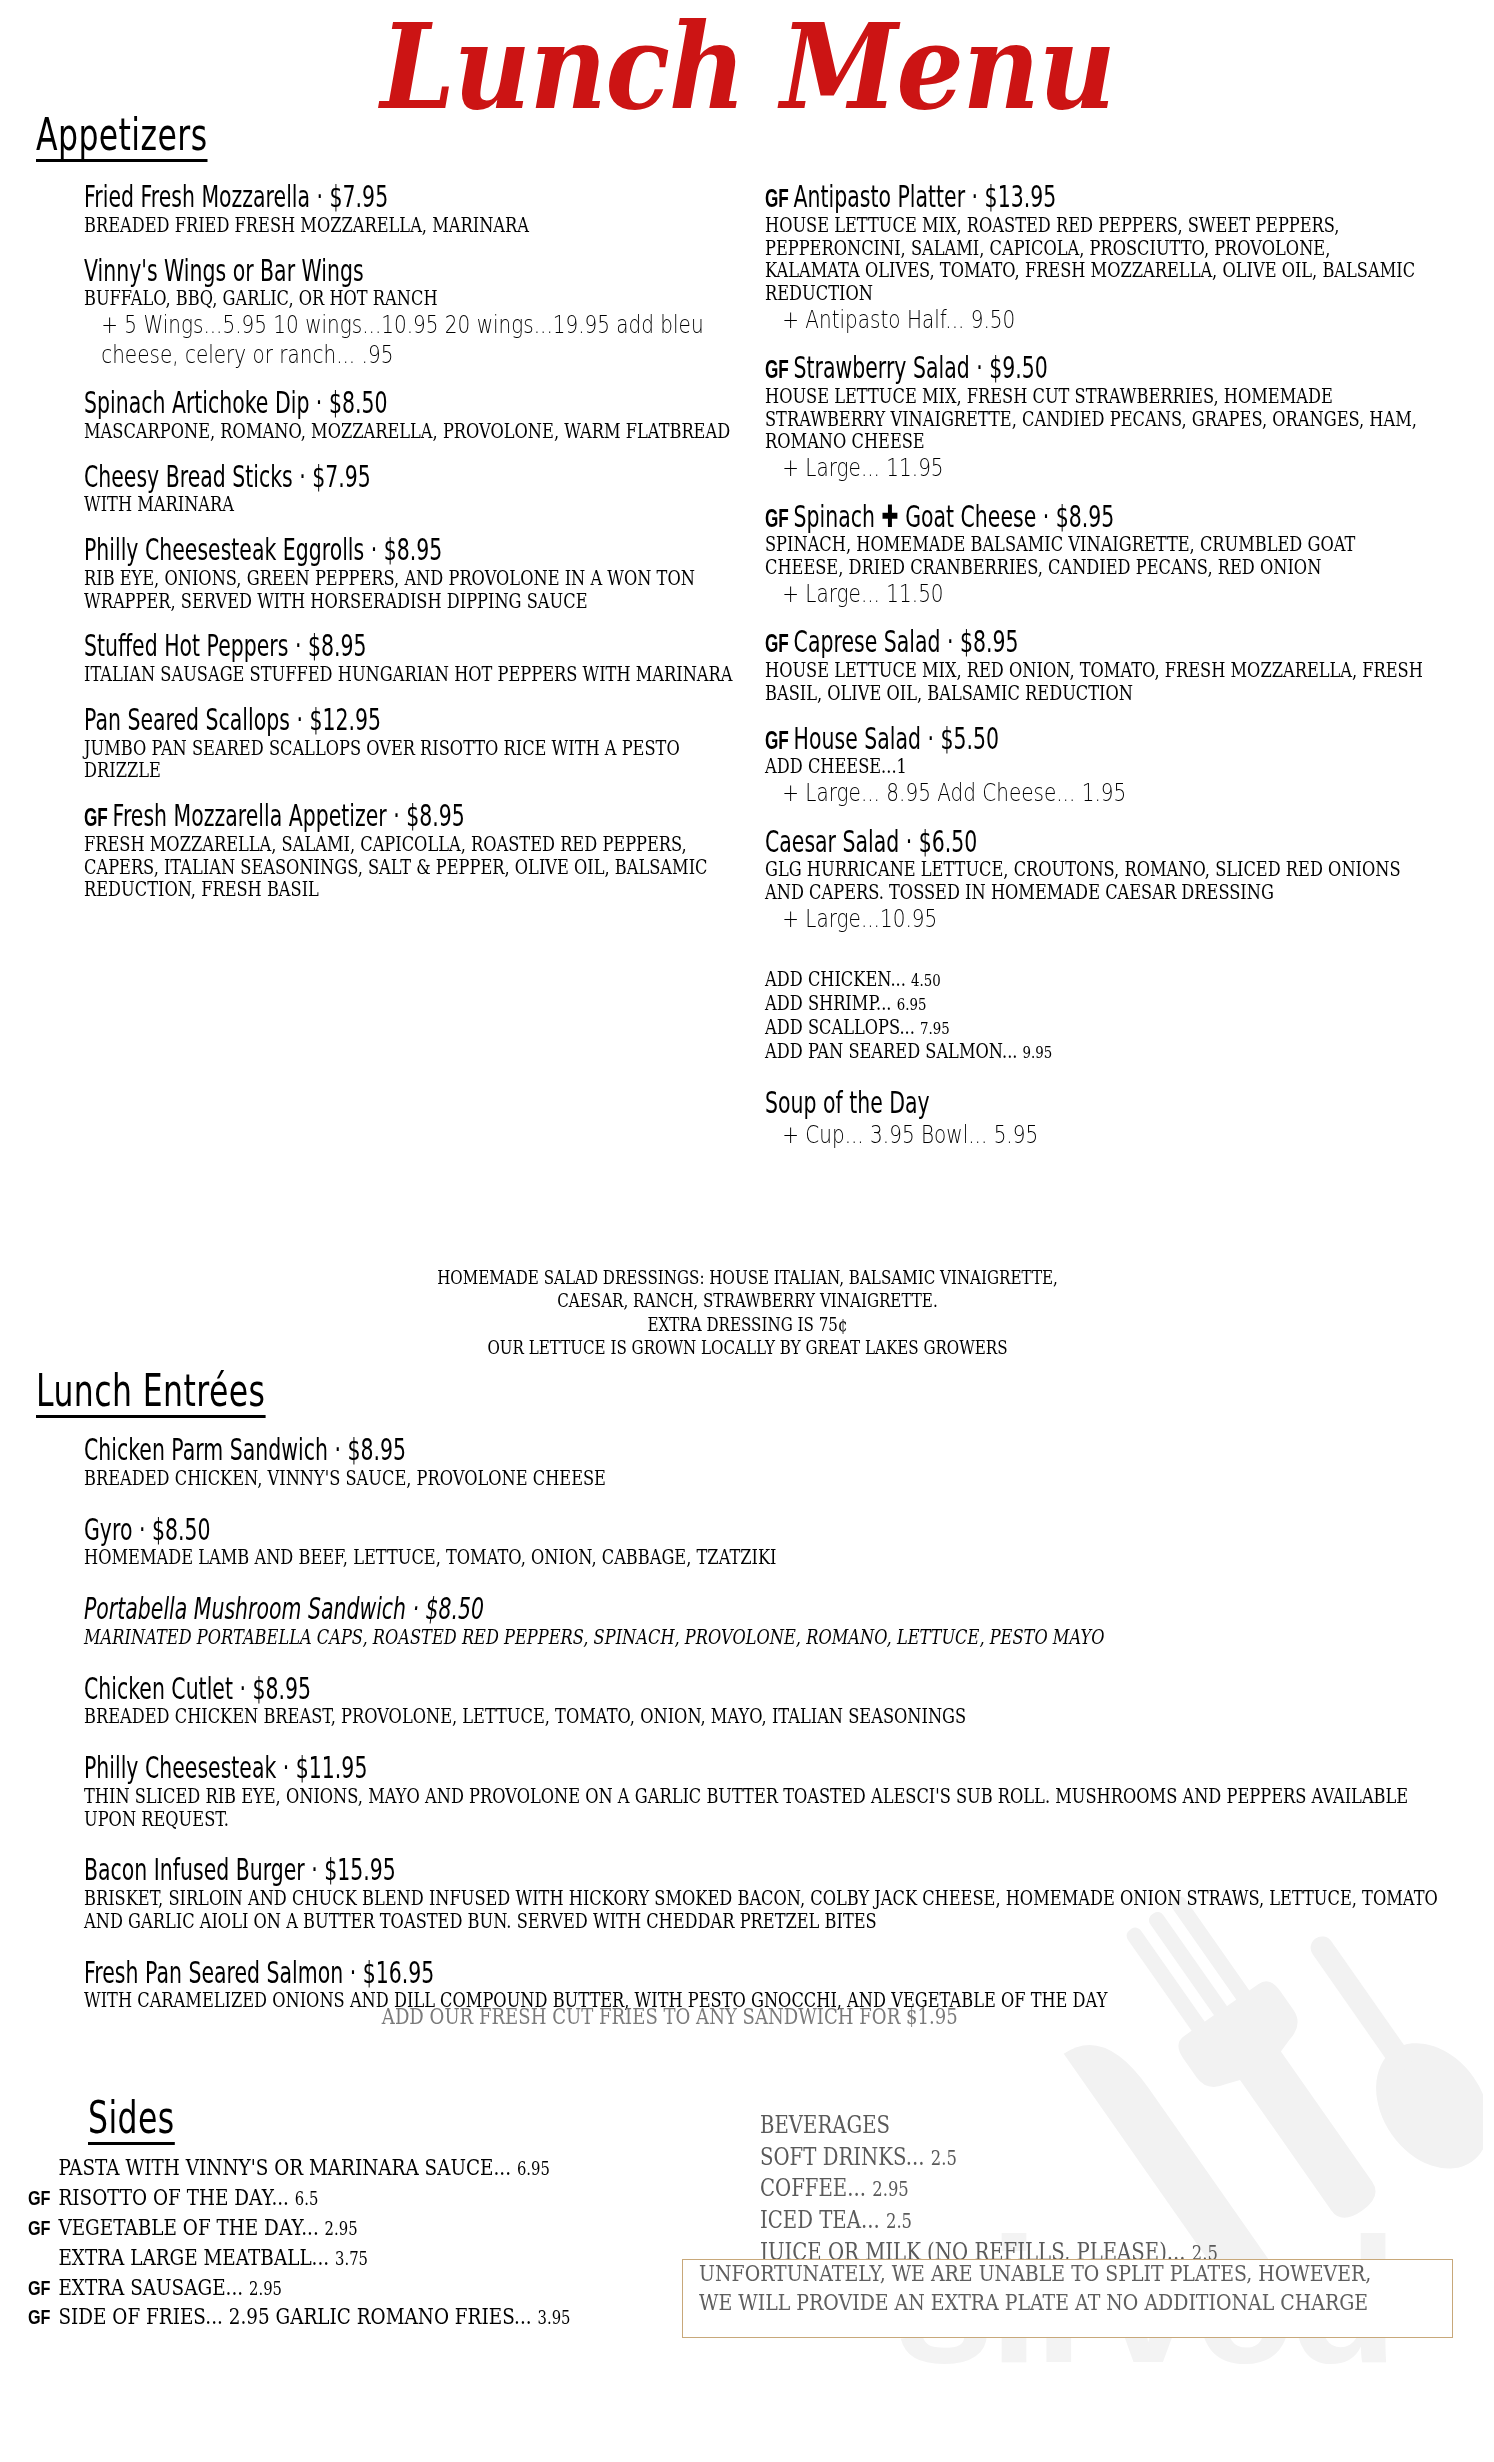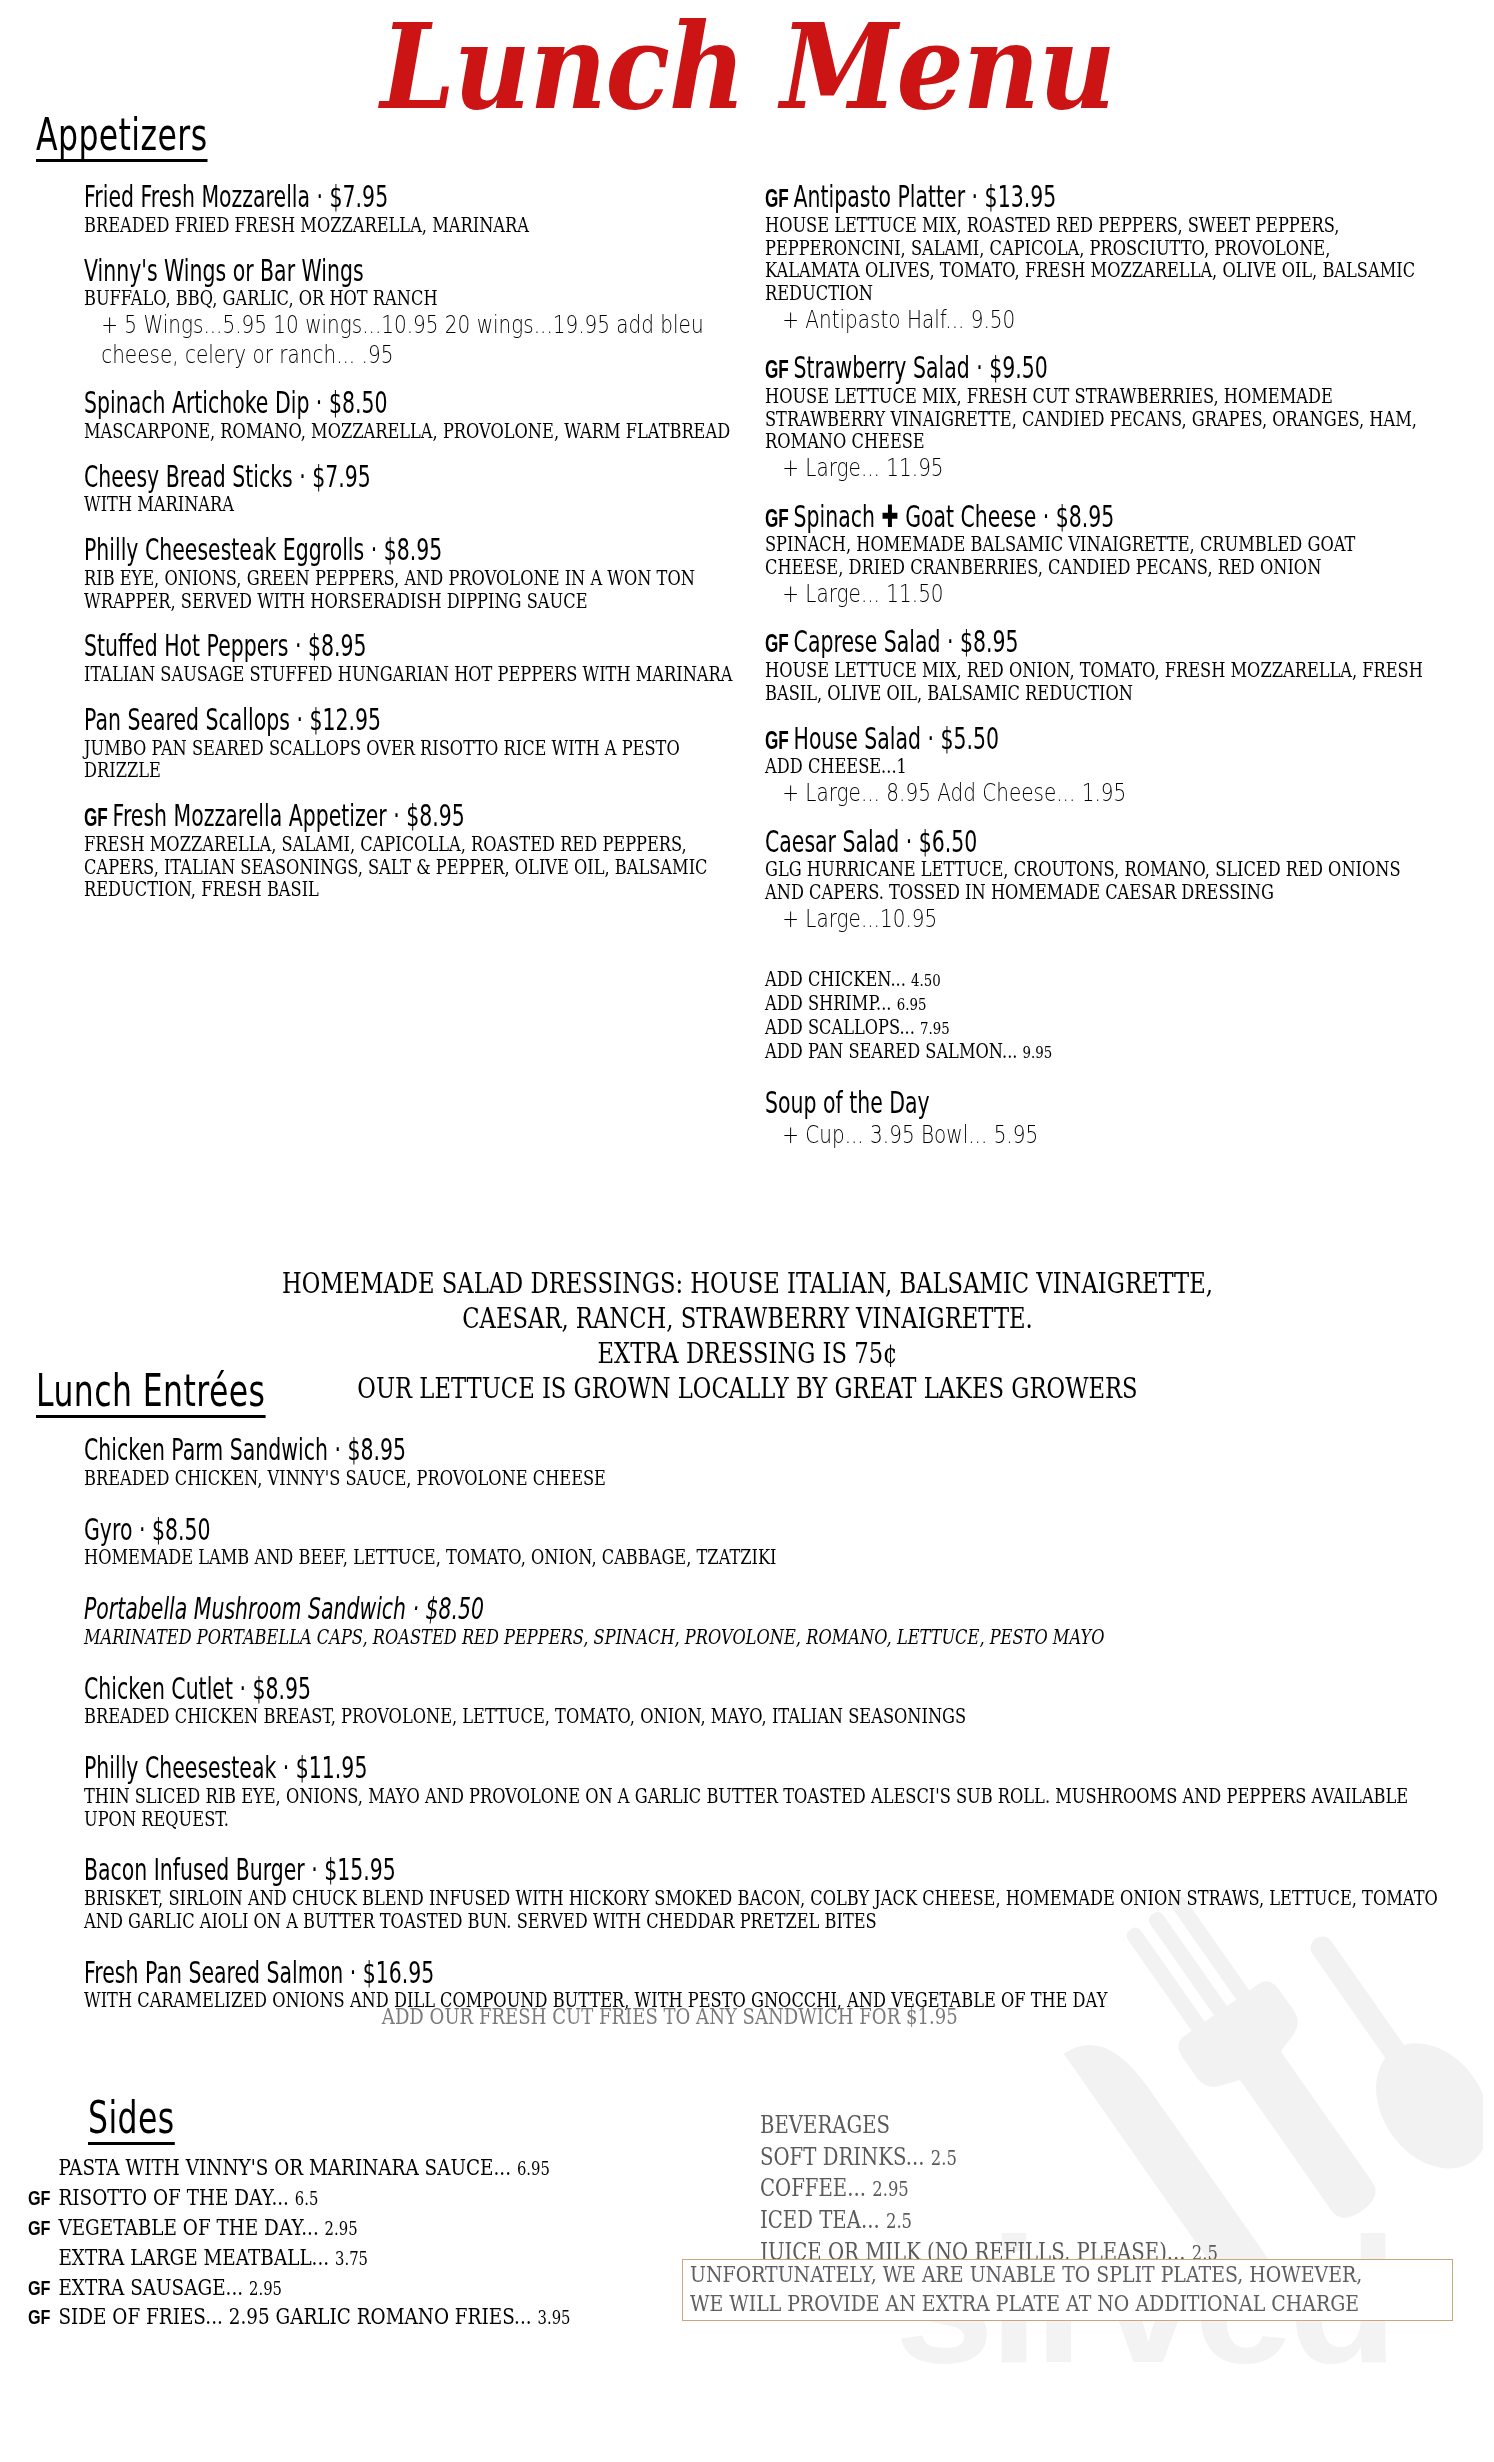--- a/index.html
+++ b/index.html
@@ -74,21 +74,21 @@
   .addline{
     font-family:"DejaVu Serif",serif;
     font-size:20.3px;line-height:1.18;
     transform:scaleX(.80);transform-origin:left top;width:125%;
   }
   .addline .amt{font-size:16.7px;}
 
   
   .note-center{
     position:absolute;width:1495px;left:0;text-align:center;
-    font-family:"DejaVu Serif",serif;font-size:27px;line-height:1.30;
+    font-family:"DejaVu Serif",serif;font-size:18px;line-height:1.30;
   }
   .note-center span{display:block;transform:scaleX(.84);}
   .note-fries{
     position:absolute;width:1196px;left:72px;text-align:center;
     font-family:"DejaVu Serif",serif;font-size:21.5px;color:#7a7a7a;
   }
   .note-fries span{display:inline-block;transform:scaleX(.84);}
 
   
   .small-line{
@@ -104,24 +104,24 @@
   .bev-line{
     font-family:"DejaVu Serif",serif;font-size:24px;line-height:1.32;
     color:#5a5a5a;
     transform:scaleX(.82);transform-origin:left top;width:125%;
     white-space:nowrap;
   }
   .bev-line .amt{font-size:20px;}
 
   
   #split-box{
-    position:absolute;left:682px;top:2259px;width:771px;height:62px;
+    position:absolute;left:682px;top:2259px;width:771px;height:79px;
     border:1.8px solid #c8a87a;background:#fff;
-    display:flex;flex-direction:column;justify-content:center;
-    padding:0 7px;box-sizing:border-box;
+    display:flex;flex-direction:column;
+    padding:0 16px;box-sizing:border-box;
   }
   #split-box div{
     font-family:"DejaVu Serif",serif;font-size:22px;line-height:1.30;
     color:#5f5f5f;transform:scaleX(.86);transform-origin:left center;width:116%;
     white-space:nowrap;
   }
 </style>
 </head>
 <body>
 

